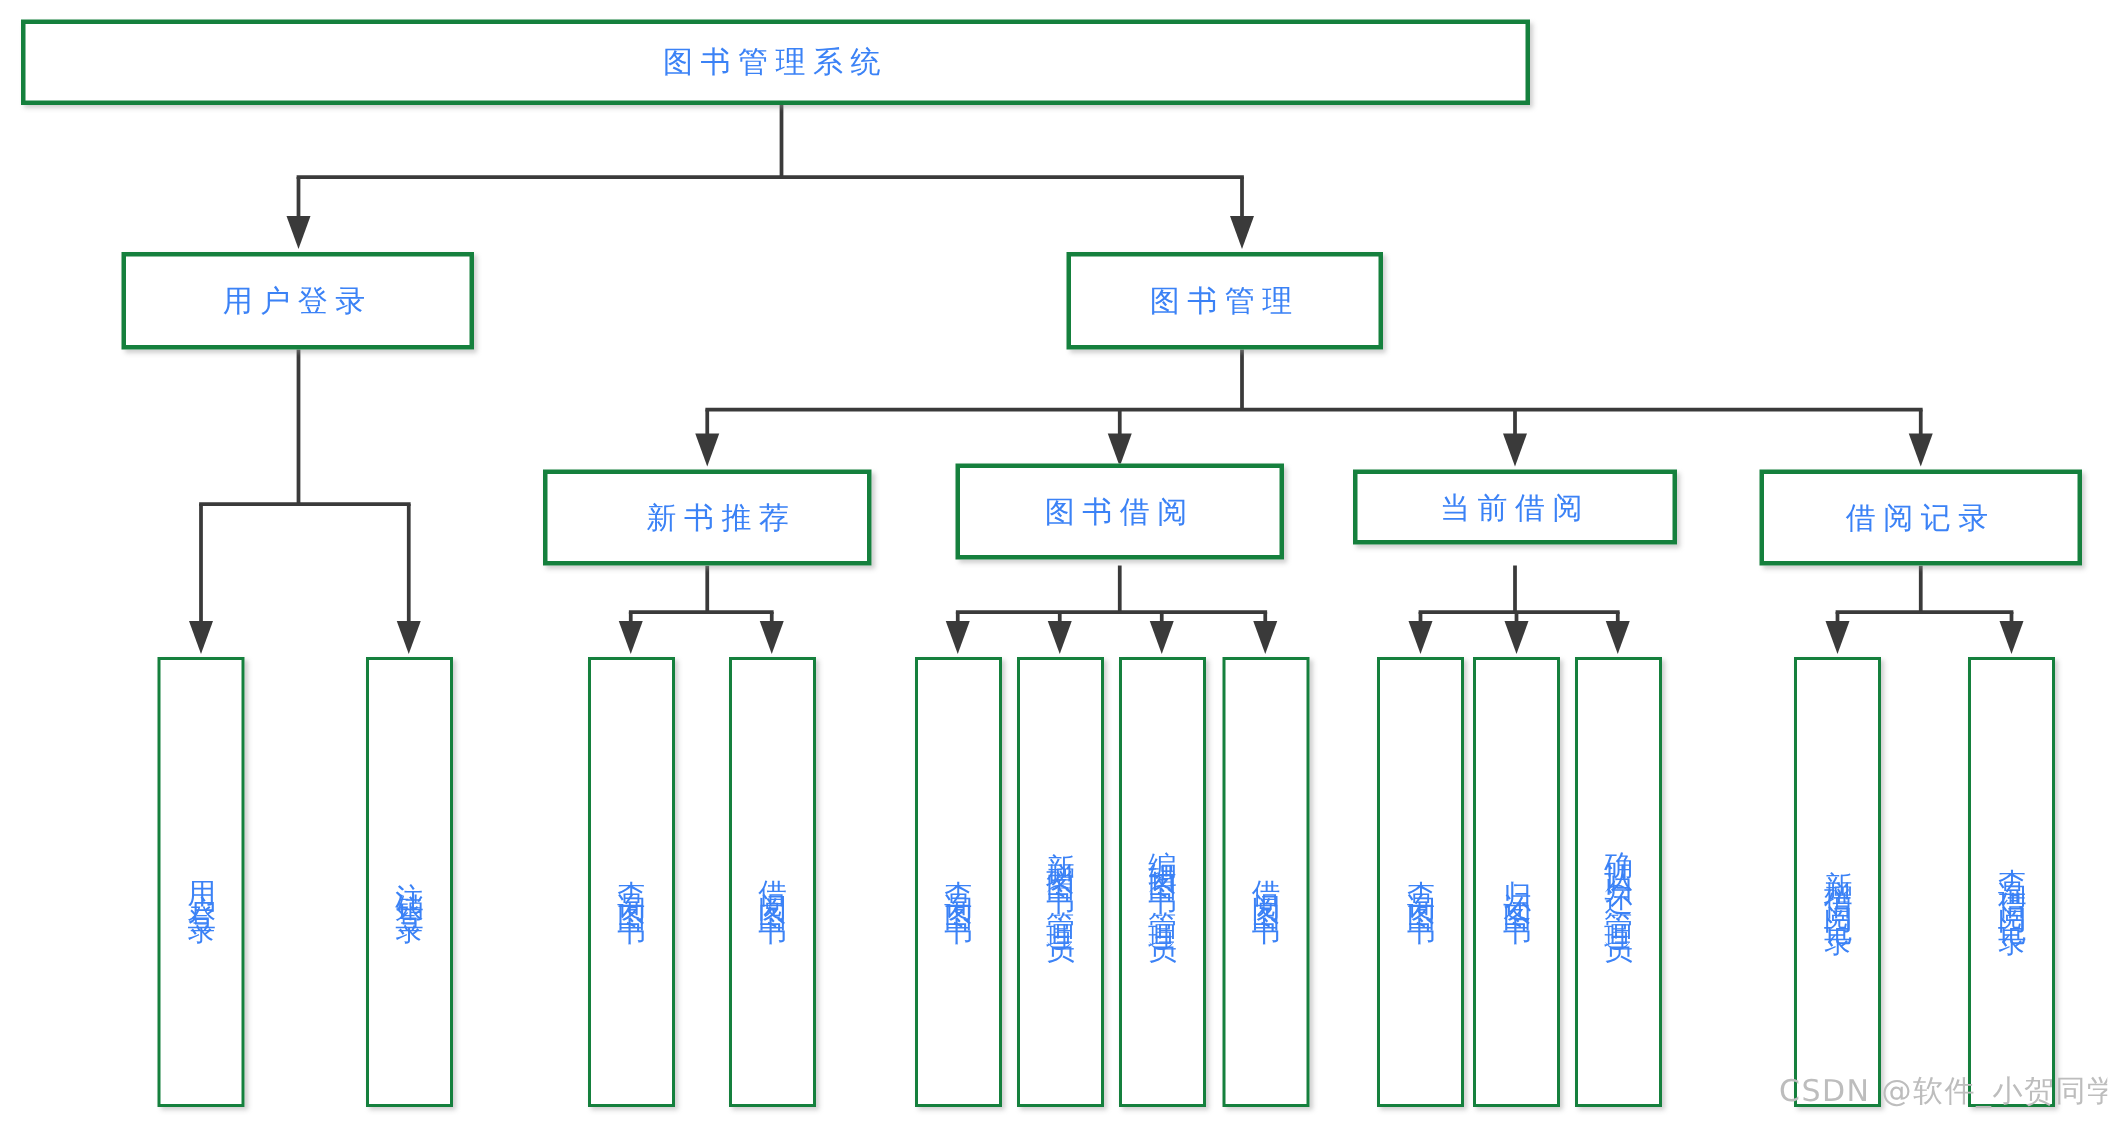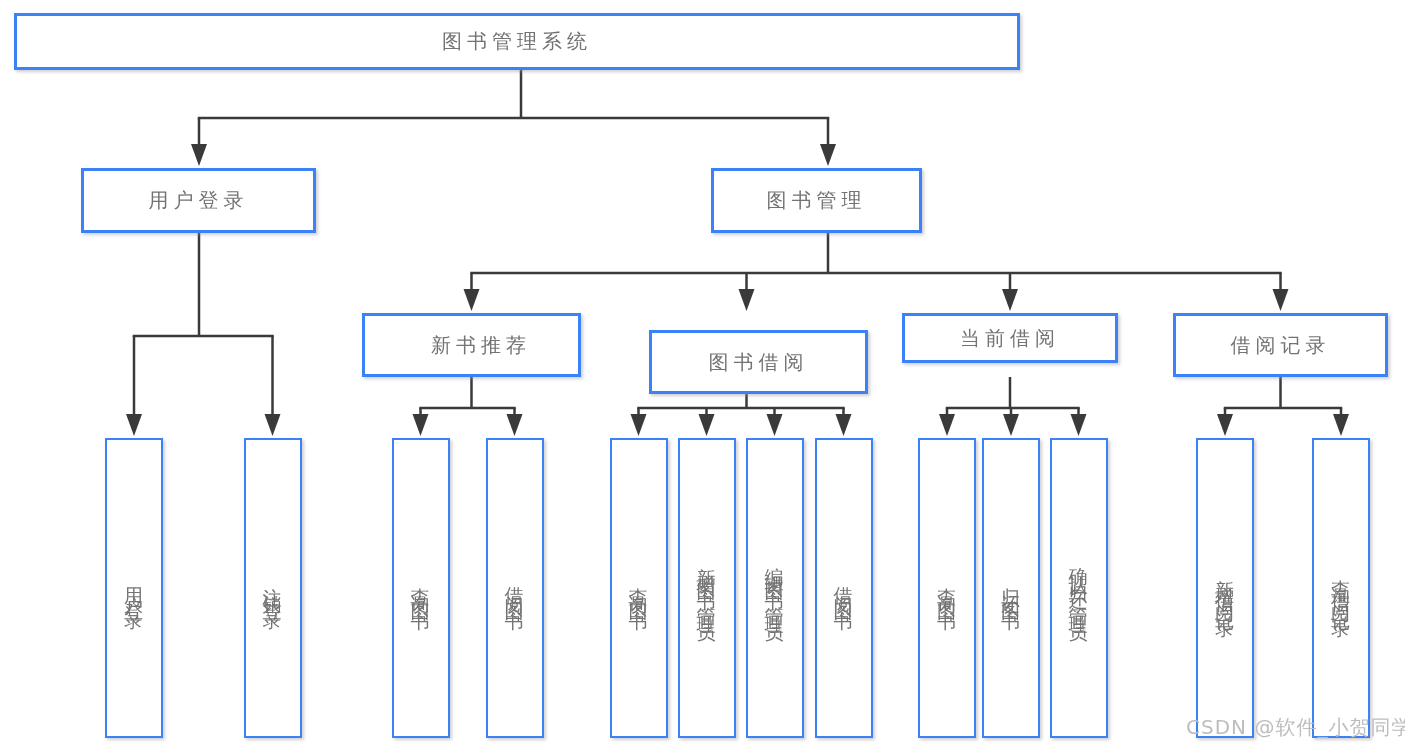--- a/index.html
+++ b/index.html
@@ -19,26 +19,26 @@
     position: absolute;
     left: 0;
     top: 0;
     z-index: 1;
     pointer-events: none;
   }
   .box {
     position: absolute;
     box-sizing: border-box;
     background: #ffffff;
-    border: 3px solid #3b82f6;
+    border: 3px solid #15803d;
     box-shadow: 2px 2px 3px rgba(150,150,150,0.45);
     display: flex;
     align-items: center;
     justify-content: center;
-    color: #737373;
+    color: #3b82f6;
     z-index: 2;
     text-align: center;
   }
   .h-node {
     font-size: 20px;
     letter-spacing: 5px;
     white-space: nowrap;
   }
   .leaf {
     border-width: 2.5px;
@@ -132,21 +132,21 @@
       <polygon points="1333,414 1349,414 1341,436"></polygon>
     </g>
   </svg>
 
   <div class="box h-node" style="left:14px; top:13px; width:1006px; height:57px;">图书管理系统</div>
 
   <div class="box h-node" style="left:81px; top:168px; width:235px; height:65px;">用户登录</div>
   <div class="box h-node" style="left:711px; top:168px; width:211px; height:65px;">图书管理</div>
 
   <div class="box h-node" style="left:362px; top:313px; width:219px; height:64px;padding-left:19px;">新书推荐</div>
-  <div class="box h-node" style="left:637px; top:330px; width:219px; height:64px;margin-left:12px;">图书借阅</div>
+  <div class="box h-node" style="left:637px; top:309px; width:219px; height:64px;">图书借阅</div>
   <div class="box h-node" style="left:902px; top:313px; width:216px; height:50px;">当前借阅</div>
   <div class="box h-node" style="left:1173px; top:313px; width:215px; height:64px;">借阅记录</div>
 
   <div class="box leaf" style="left:105px; top:438px; width:58px; height:300px;">用户登录</div>
   <div class="box leaf" style="left:243.5px; top:438px; width:58px; height:300px;">注销登录</div>
 
   <div class="box leaf" style="left:391.5px; top:438px; width:58px; height:300px;">查询图书</div>
   <div class="box leaf" style="left:485.5px; top:438px; width:58px; height:300px;">借阅图书</div>
 
   <div class="box leaf" style="left:609.5px; top:438px; width:58px; height:300px;">查询图书</div>

